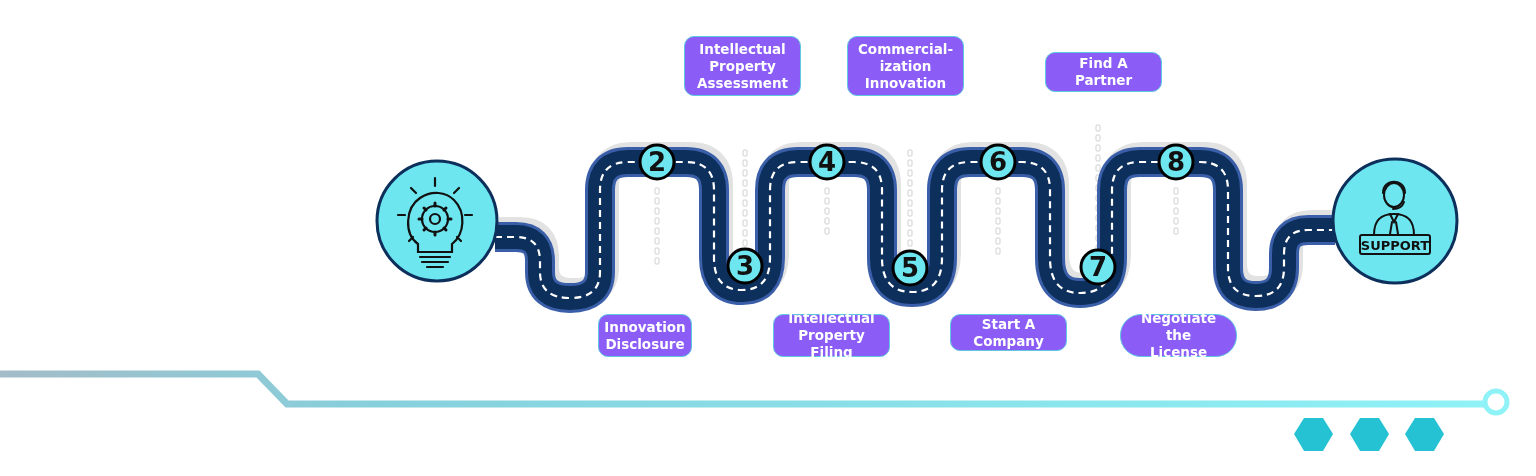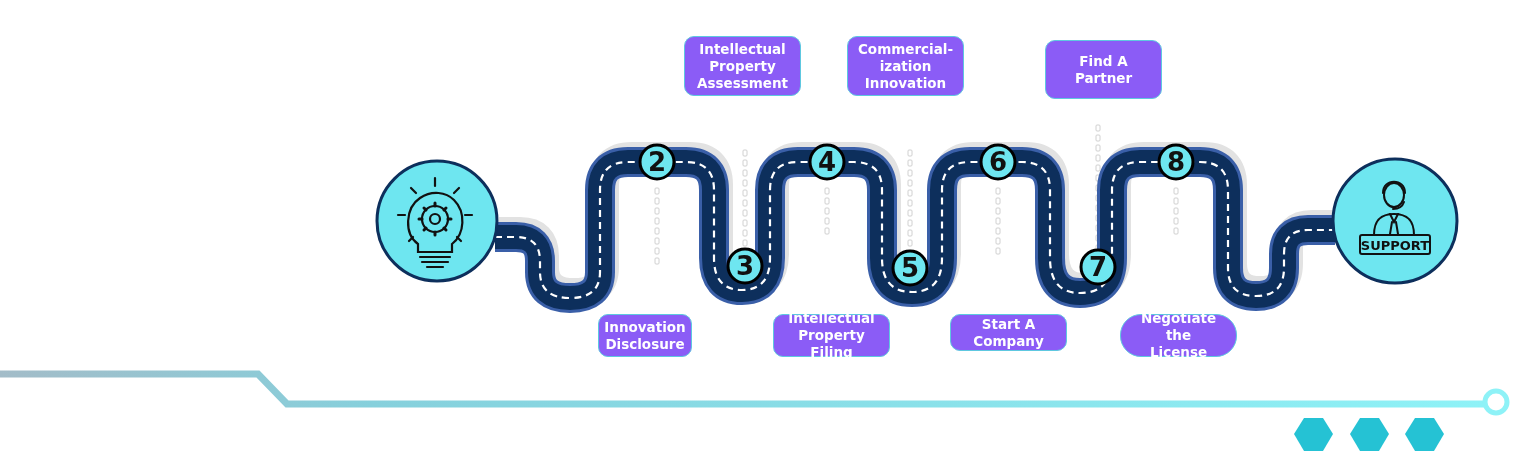--- a/index.html
+++ b/index.html
@@ -185,17 +185,17 @@
 <div class="label" style="left:684px;top:36px;width:117px;height:60px;">Intellectual
 Property
 Assessment</div>
 <div class="label" style="left:773px;top:314px;width:117px;height:43px;">Intellectual
 Property Filing</div>
 <div class="label" style="left:847px;top:36px;width:117px;height:60px;">Commercial-
 ization
 Innovation</div>
 <div class="label" style="left:950px;top:314px;width:117px;height:37px;">Start A
 Company</div>
-<div class="label" style="left:1045px;top:40px;width:117px;height:59px;">Find A
+<div class="label" style="left:1045px;top:52px;width:117px;height:40px;">Find A
 Partner</div>
 <div class="label" style="left:1120px;top:314px;width:117px;height:43px;border-radius:21px;">Negotiate
 the License</div>
 </div>
 
 </body></html>

